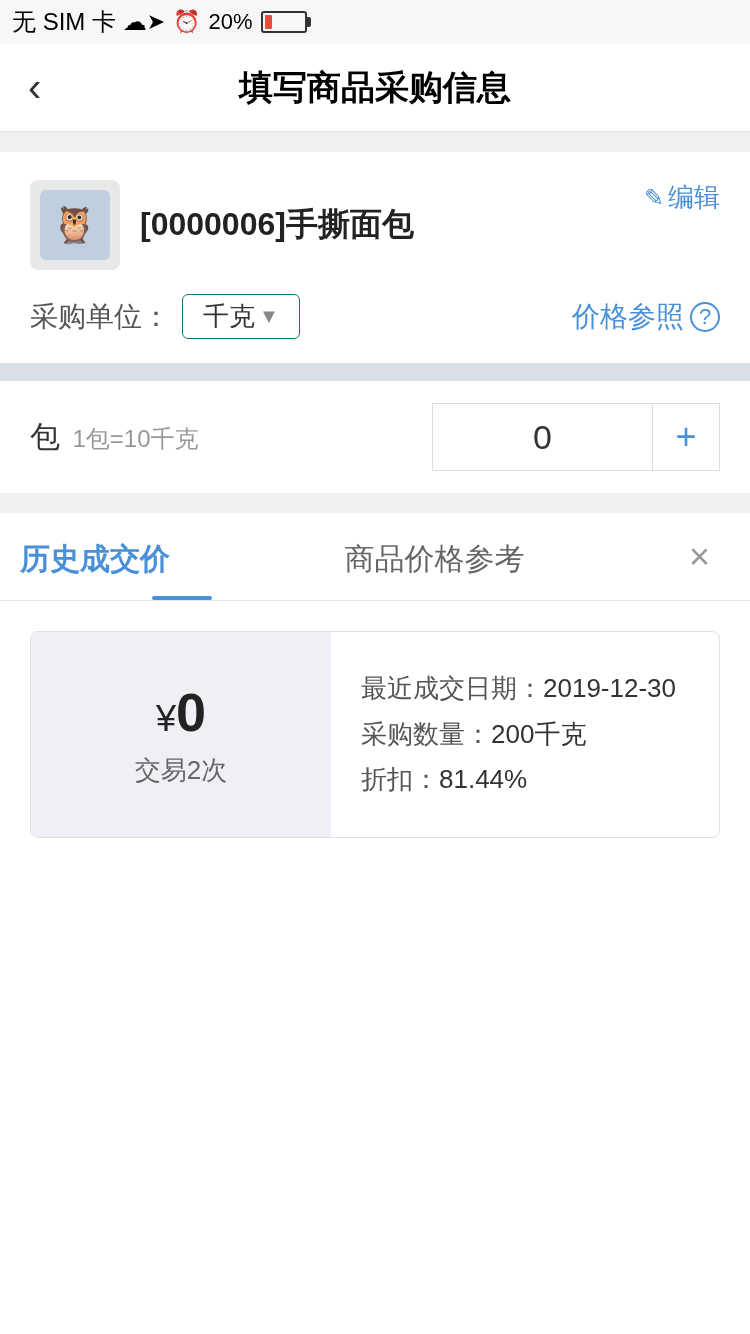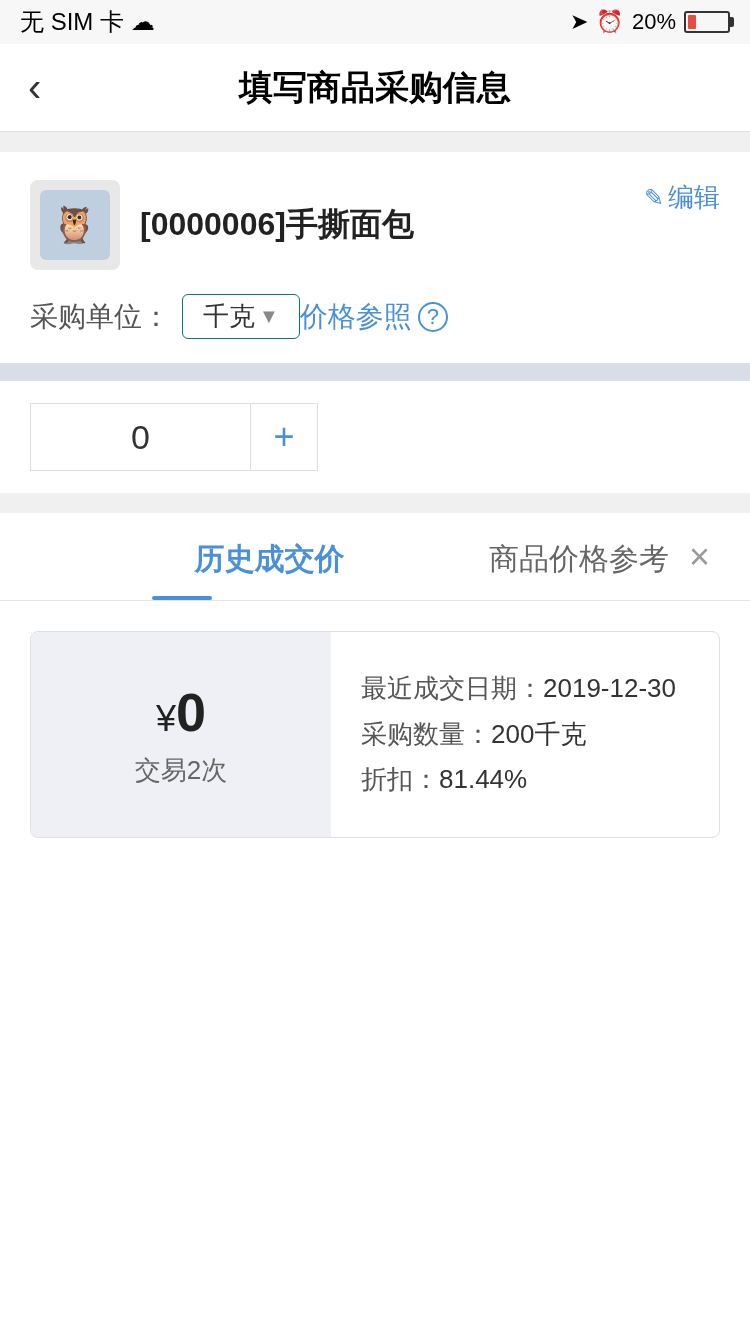--- a/index.html
+++ b/index.html
@@ -12,22 +12,21 @@
       overflow-x: hidden;
     }
 
     
     .status-bar {
       width: 750px;
       height: 44px;
       background: #f7f7f7;
       display: flex;
       align-items: center;
-      justify-content: space-between;
-      padding: 0 20px;
+      padding: 0 12px;
       font-size: 26px;
       font-weight: 500;
     }
     .status-left {
       display: flex;
       align-items: center;
       gap: 8px;
       font-size: 24px;
       color: #000;
     }
@@ -150,20 +149,21 @@
       align-items: center;
       gap: 4px;
       cursor: pointer;
     }
     .edit-icon {
       font-size: 24px;
     }
     .product-unit-row {
       display: flex;
       align-items: center;
+      justify-content: space-between;
     }
     .unit-left {
       display: flex;
       align-items: center;
       gap: 12px;
       font-size: 28px;
       color: #555;
     }
     .unit-label {
       font-size: 28px;
@@ -266,21 +266,21 @@
     }
     .tabs-header {
       display: flex;
       align-items: center;
       border-bottom: 1px solid #e5e5e5;
       position: relative;
       padding: 0 20px;
     }
     .tab-item {
       flex: 1;
-      text-align: right;
+      text-align: left;
       padding: 26px 0 20px;
       font-size: 30px;
       color: #666;
       cursor: pointer;
       position: relative;
     }
     .tab-item.active {
       color: #4a90d9;
       font-weight: 600;
     }
@@ -412,20 +412,24 @@
     <div class="price-ref-link">
       <span>价格参照</span>
       <div class="price-ref-icon">?</div>
     </div>
   </div>
 </div>
 
 <div class="gray-divider"></div>
 
 <div class="quantity-row">
+  <div>
+    <span class="quantity-label">包</span>
+    <span class="quantity-sub">1包=10千克</span>
+  </div>
   <div class="quantity-input-area">
     <input class="quantity-input" type="text" value="0" style="">
     <div class="quantity-plus-btn">+</div>
   </div>
 </div>
 
 <div class="tabs-section">
   <div class="tabs-header">
     <div class="tab-item active">历史成交价</div>
     <div class="tab-item">商品价格参考</div>

